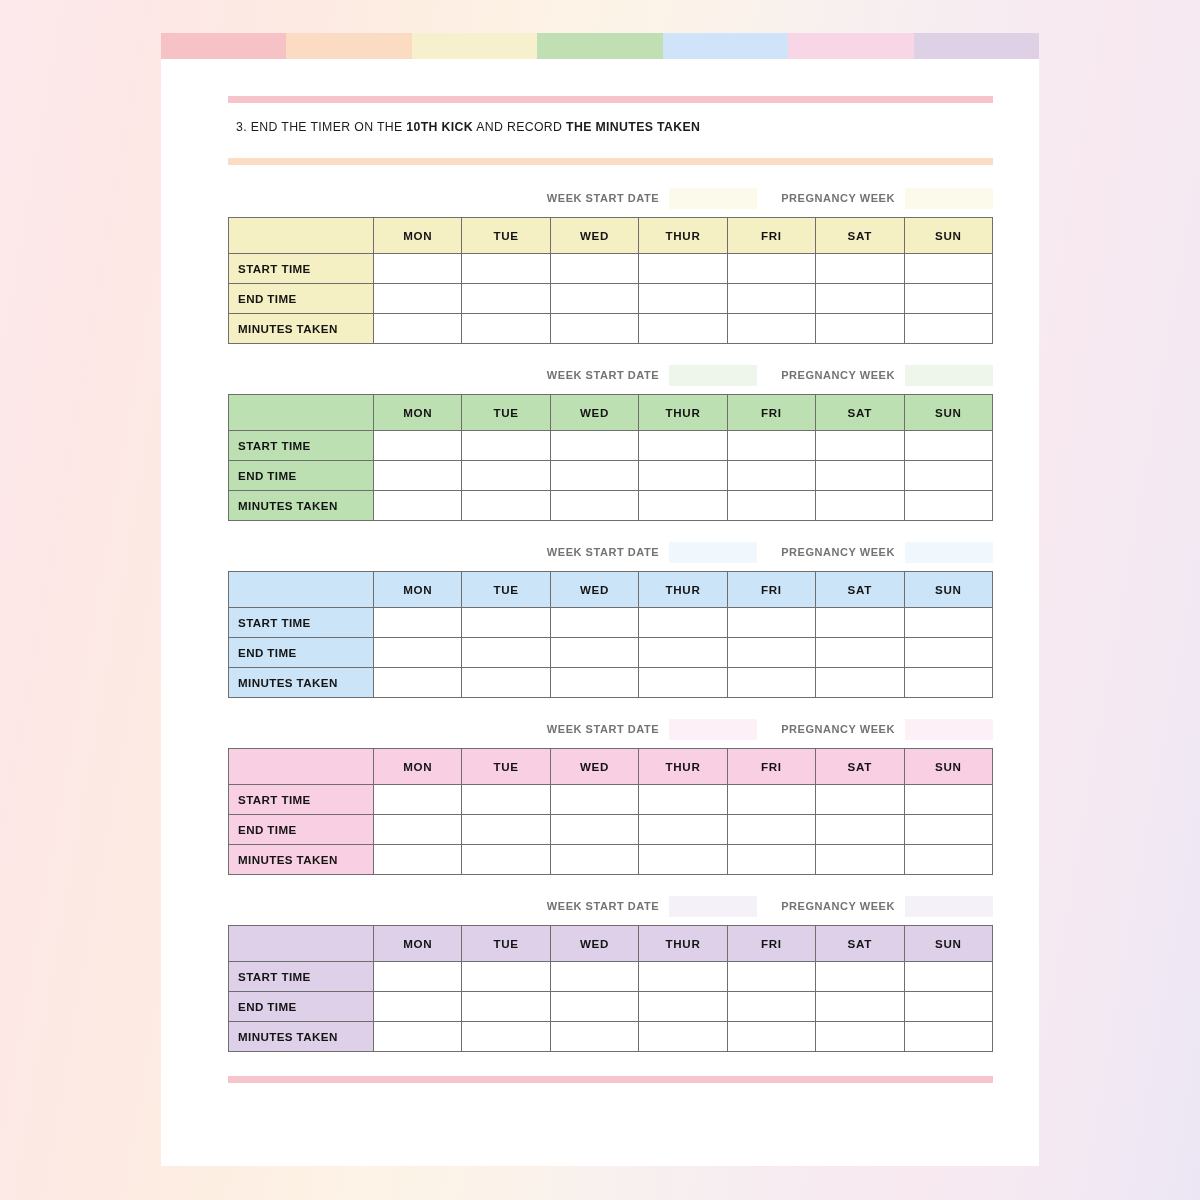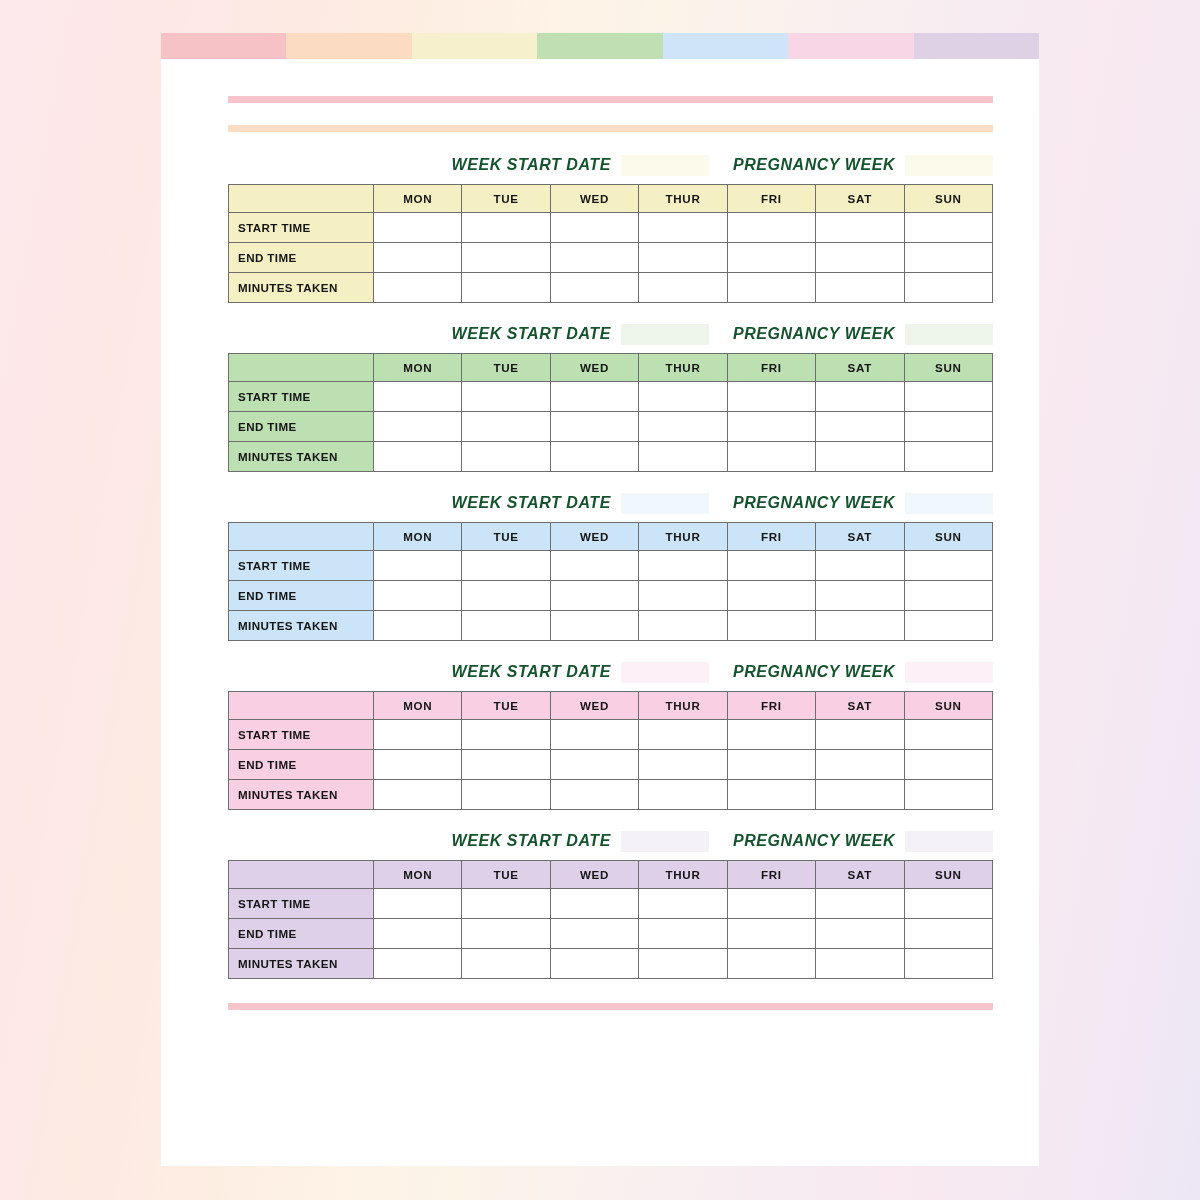--- a/index.html
+++ b/index.html
@@ -96,26 +96,25 @@
 
   .week-meta {
     display: flex;
     align-items: center;
     justify-content: flex-end;
     height: 22px;
     margin-bottom: 8px;
     padding-right: 0px;
   }
   .meta-label {
-    font-size: 16px;
+    font-size: 11px;
     font-weight: 700;
     letter-spacing: 0.55px;
-    color: #14532d;
+    color: #737373;
     white-space: nowrap;
-    font-style: italic;
   }
   .meta-box {
     height: 21px;
     margin-left: 10px;
     margin-right: 24px;
     border: none;
   }
   .meta-box.date { width: 88px; }
   .meta-box.week { width: 88px; margin-right: 0; }
 
@@ -132,21 +131,21 @@
     border: 1.4px solid #6e6e6e;
     height: 30px;
     padding: 0;
     text-align: center;
     vertical-align: middle;
     font-size: 11.6px;
     font-weight: 700;
     letter-spacing: 0.7px;
     color: #141414;
   }
-  table.week-table th.day-head { height: 28px; }
+  table.week-table th.day-head { height: 36px; }
   table.week-table td.row-label {
     text-align: left;
     padding-left: 9px;
     letter-spacing: 0.4px;
     font-size: 11.6px;
   }
   table.week-table td.cell { background: #ffffff; }
 </style>
 </head>
 <body>
@@ -162,20 +161,21 @@
       <div style="background: rgb(249, 214, 230);"></div>
       <div style="background: rgb(222, 209, 230);"></div>
     </div>
 
   <div class="content">
 
 
     <div class="divider" id="divider-top" style="background: rgb(247, 196, 203);"></div>
 
     <div id="instructions">
+        <div class="instruction-line">3. END THE TIMER ON THE <b>10TH KICK</b> AND RECORD <b>THE MINUTES TAKEN</b></div>
       </div>
 
     <div class="divider" id="divider-mid" style="background: rgb(251, 221, 198);"></div>
 
     <div id="weeks-container">
         <div class="week-section">
           <div class="week-meta">
             <span class="meta-label">WEEK START DATE</span>
             <div class="meta-box date" style="background: rgb(252, 250, 235);"></div>
             <span class="meta-label">PREGNANCY WEEK</span>

